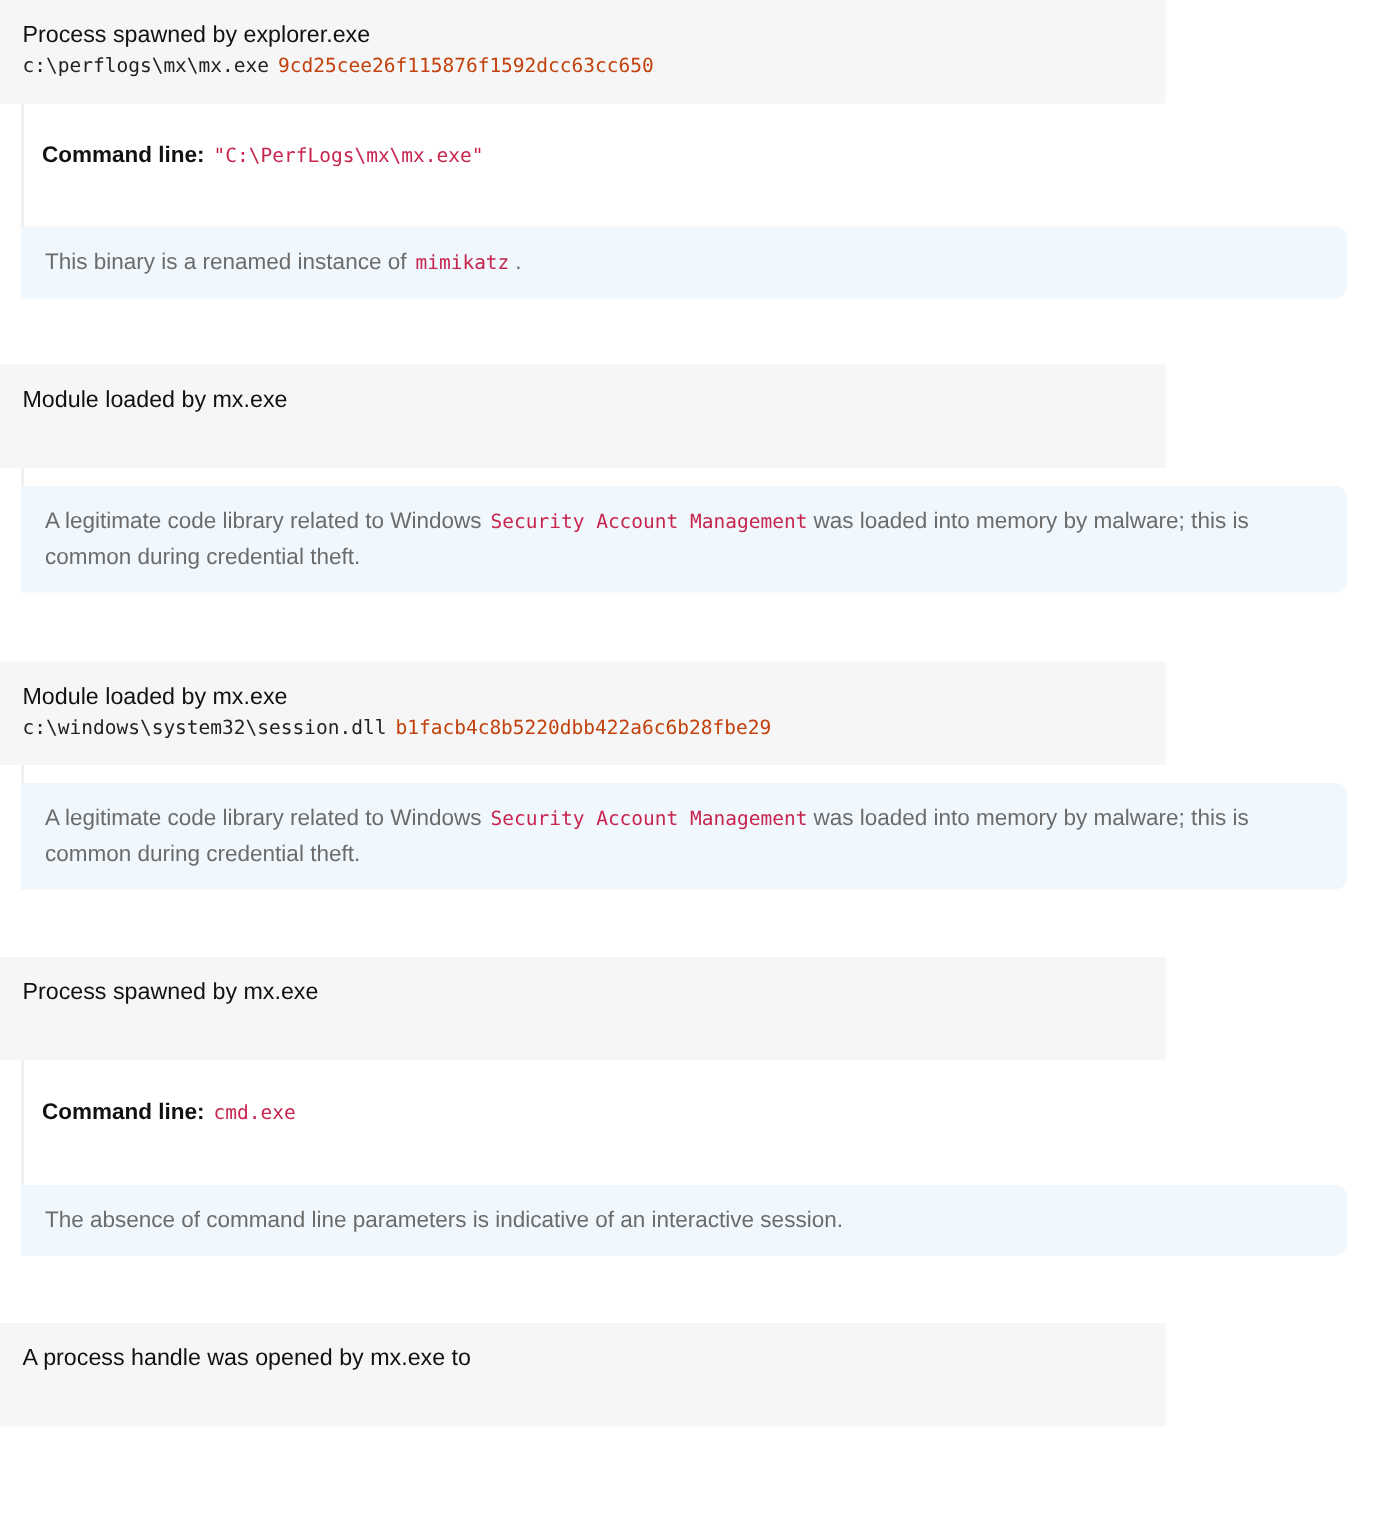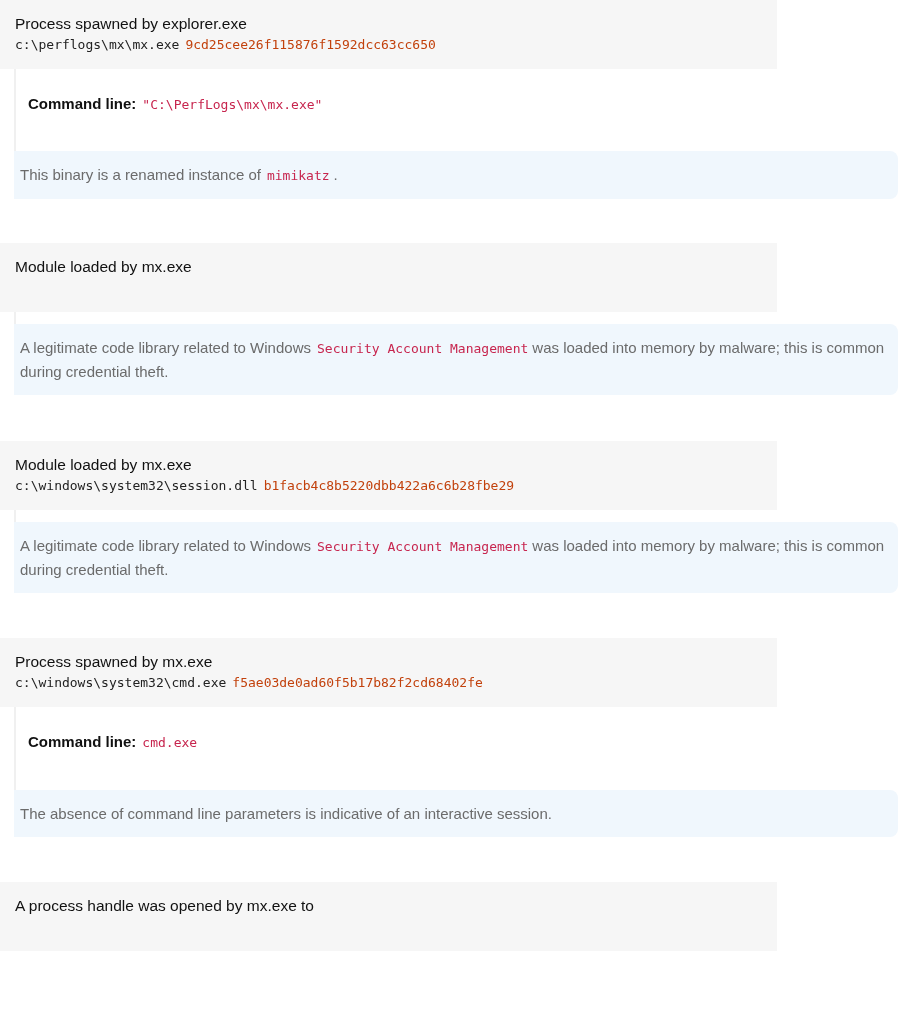--- a/index.html
+++ b/index.html
@@ -6,21 +6,21 @@
   body { width: 915px; height: 1024px; overflow: hidden; font-family: "Liberation Sans", sans-serif; }
   .event { position: absolute; left: 0; width: 777px; }
   .hdr { background: #f6f6f6; height: 69px; box-sizing: border-box; padding: 13px 15px 0 15px; }
   .hdr-title { font-size: 15.5px; color: #111; line-height: 21px; }
   .hdr-path { margin-top: 2px; font-family: "DejaVu Sans Mono", monospace; font-size: 13px; line-height: 18px; color: #222; }
   .hdr-hash { color: #c2410c; margin-left: 6px; }
   .body { margin-left: 14px; border-left: 2px solid #f0f0f0; position: relative; }
   .cmd { padding: 26px 0 0 12px; height: 56px; box-sizing: border-box; font-size: 15px; color: #111; }
   .cmd-label { font-weight: bold; text-align: right; }
   .cmd-val { font-family: "DejaVu Sans Mono", monospace; font-size: 13px; color: #c7254e; margin-left: 6px; }
-  .note { background: #f0f7fd; border-radius: 0 8px 8px 0; margin-left: -2px; width: 884px; box-sizing: border-box; padding: 12px 6px; font-size: 15px; color: #6b6b6b; line-height: 23px; }
+  .note { background: #f0f7fd; border-radius: 0 8px 8px 0; margin-left: -2px; width: 884px; box-sizing: border-box; padding: 12px 16px; font-size: 15px; color: #6b6b6b; line-height: 23px; }
   .code { font-family: "DejaVu Sans Mono", monospace; font-size: 13px; color: #c7254e; margin: 0 4px 0 6px; }
 </style>
 </head>
 <body>
 
 <div class="event" style="top:0;">
   <div class="hdr">
     <div class="hdr-title">Process spawned by explorer.exe</div>
     <div class="hdr-path"><span>c:\perflogs\mx\mx.exe</span><span class="hdr-hash">9cd25cee26f115876f1592dcc63cc650</span></div>
   </div>
@@ -48,21 +48,20 @@
   </div>
   <div class="body">
     <div style="height:12px"></div>
     <div class="note"><span>A legitimate code library related to Windows</span><span class="code">Security Account Management</span><span>was loaded into memory by malware; this is common during credential theft.</span></div>
   </div>
 </div>
 
 <div class="event" style="top:638px;">
   <div class="hdr">
     <div class="hdr-title">Process spawned by mx.exe</div>
-    <div class="hdr-path"><span>c:\windows\system32\cmd.exe</span><span class="hdr-hash">f5ae03de0ad60f5b17b82f2cd68402fe</span></div>
   </div>
   <div class="body">
     <div class="cmd"><span class="cmd-label">Command line:</span><span class="cmd-val">cmd.exe</span></div>
     <div style="height:27px"></div>
     <div class="note"><span>The absence of command line parameters is indicative of an interactive session.</span></div>
   </div>
 </div>
 
 <div class="event" style="top:882px;">
   <div class="hdr">

